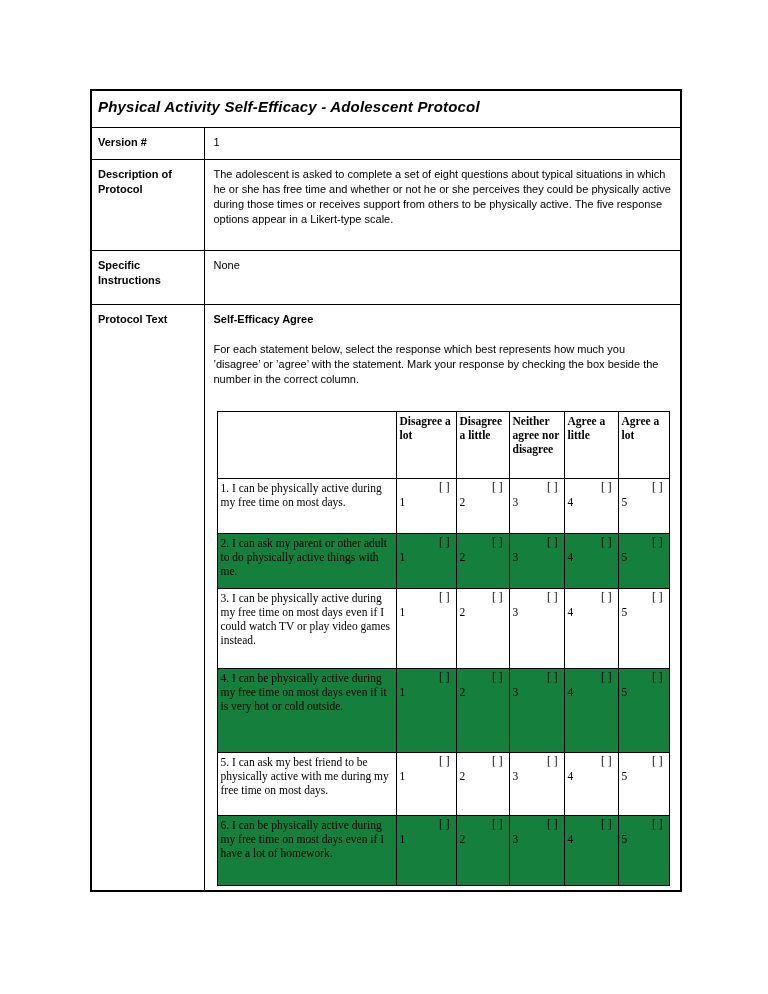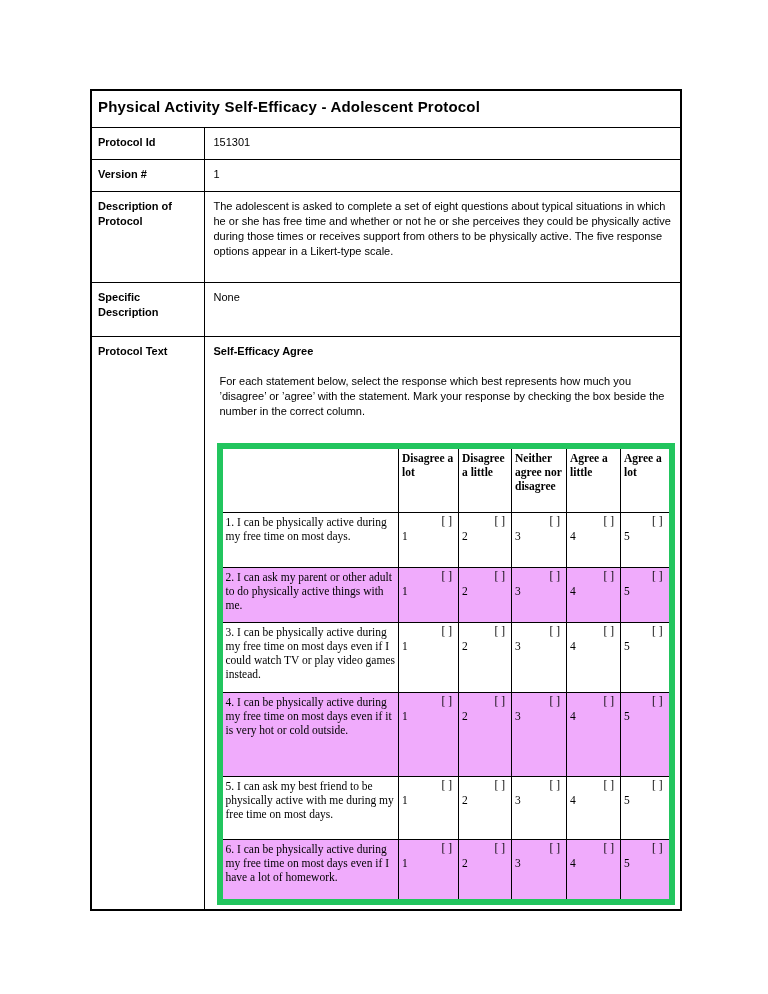--- a/index.html
+++ b/index.html
@@ -25,21 +25,21 @@
     table-layout: fixed;
     border: 2px solid #000;
     font-size: 11px;
     line-height: 15px;
   }
   table.doc td {
     border: 1px solid #000;
     vertical-align: top;
     overflow: hidden;
   }
-  tr.r-title  { height: 37px; }
+  tr.r-title  { height: 37px; font-style: italic; }
   tr.r-id     { height: 32px; }
   tr.r-ver    { height: 32px; }
   tr.r-desc   { height: 91px; }
   tr.r-instr  { height: 54px; }
   tr.r-text   { height: 546px; }
 
   td.title {
     font-size: 15px;
     font-weight: bold;
     padding: 8px 6px 4px 6px;
@@ -47,29 +47,29 @@
   }
   td.lbl {
     font-weight: bold;
     padding: 7px 6px 4px 6px;
   }
   td.val {
     padding: 7px 9px 4px 9px;
   }
 
   .heading { font-weight: bold; margin: 0 0 15px 0; }
-  .para    { margin: 6px; }
+  .para    { margin: 0; }
 
   
   table.likert {
     margin: 24px 0 0 3px;
     width: 452px;
     border-collapse: collapse;
     table-layout: fixed;
-    border: 6px solid #22c55e;
+    border: 1px solid #22c55e;
     font-family: "Liberation Serif", serif;
     font-size: 11.5px;
     line-height: 14px;
   }
   table.likert th,
   table.likert td {
     border: 1px solid #000;
     vertical-align: top;
     overflow: hidden;
     background: #ffffff;
@@ -80,54 +80,50 @@
     padding: 2px 2px 1px 3px;
   }
   table.likert td.stmt { padding: 2px 3px 1px 3px; }
   table.likert td.resp { padding: 0; }
   .resp .cb  { display: block; text-align: right; padding: 1px 6px 0 0; cursor: default; }
   .resp .num { display: block; text-align: left;  padding: 1px 0 0 3px; }
 
   table.likert tr:nth-child(1) { height: 67px; }
   table.likert tr:nth-child(2) { height: 55px; padding-left: 15px; }
   table.likert tr:nth-child(3) { height: 55px; }
-  table.likert tr:nth-child(4) { height: 70px; }
+  table.likert tr:nth-child(4) { height: 80px; }
   table.likert tr:nth-child(5) { height: 84px; }
   table.likert tr:nth-child(6) { height: 63px; margin-top: 42px; }
-  table.likert tr:nth-child(7) { height: 62px; }
+  table.likert tr:nth-child(7) { height: 70px; }
 
   table.likert tr.shaded th,
-  table.likert tr.shaded td { background: #f0abfc; margin-top: 41px; }
+  table.likert tr.shaded td { background: #15803d; margin-top: 41px; }
 </style>
 </head>
 <body>
 
 <table class="doc">
   <colgroup>
     <col style="width:113px">
     <col style="width:477px">
   </colgroup>
   <tbody>
     <tr class="r-title">
       <td class="title" colspan="2">Physical Activity Self-Efficacy - Adolescent Protocol</td>
     </tr>
-    <tr class="r-id">
-      <td class="lbl">Protocol Id</td>
-      <td class="val">151301</td>
-    </tr>
     <tr class="r-ver">
       <td class="lbl">Version #</td>
       <td class="val">1</td>
     </tr>
     <tr class="r-desc">
       <td class="lbl">Description of Protocol</td>
       <td class="val">The adolescent is asked to complete a set of eight questions about typical situations in which he or she has free time and whether or not he or she perceives they could be physically active during those times or receives support from others to be physically active. The five response options appear in a Likert-type scale.</td>
     </tr>
     <tr class="r-instr">
-      <td class="lbl">Specific Description</td>
+      <td class="lbl">Specific Instructions</td>
       <td class="val">None</td>
     </tr>
     <tr class="r-text">
       <td class="lbl">Protocol Text</td>
       <td class="val">
         <div class="heading">Self-Efficacy Agree</div>
         <div class="para">For each statement below, select the response which best represents how much you ’disagree’ or ’agree’ with the statement. Mark your response by checking the box beside the number in the correct column.</div>
         <table class="likert" id="likert">
           <colgroup>
             <col style="width:179px">

